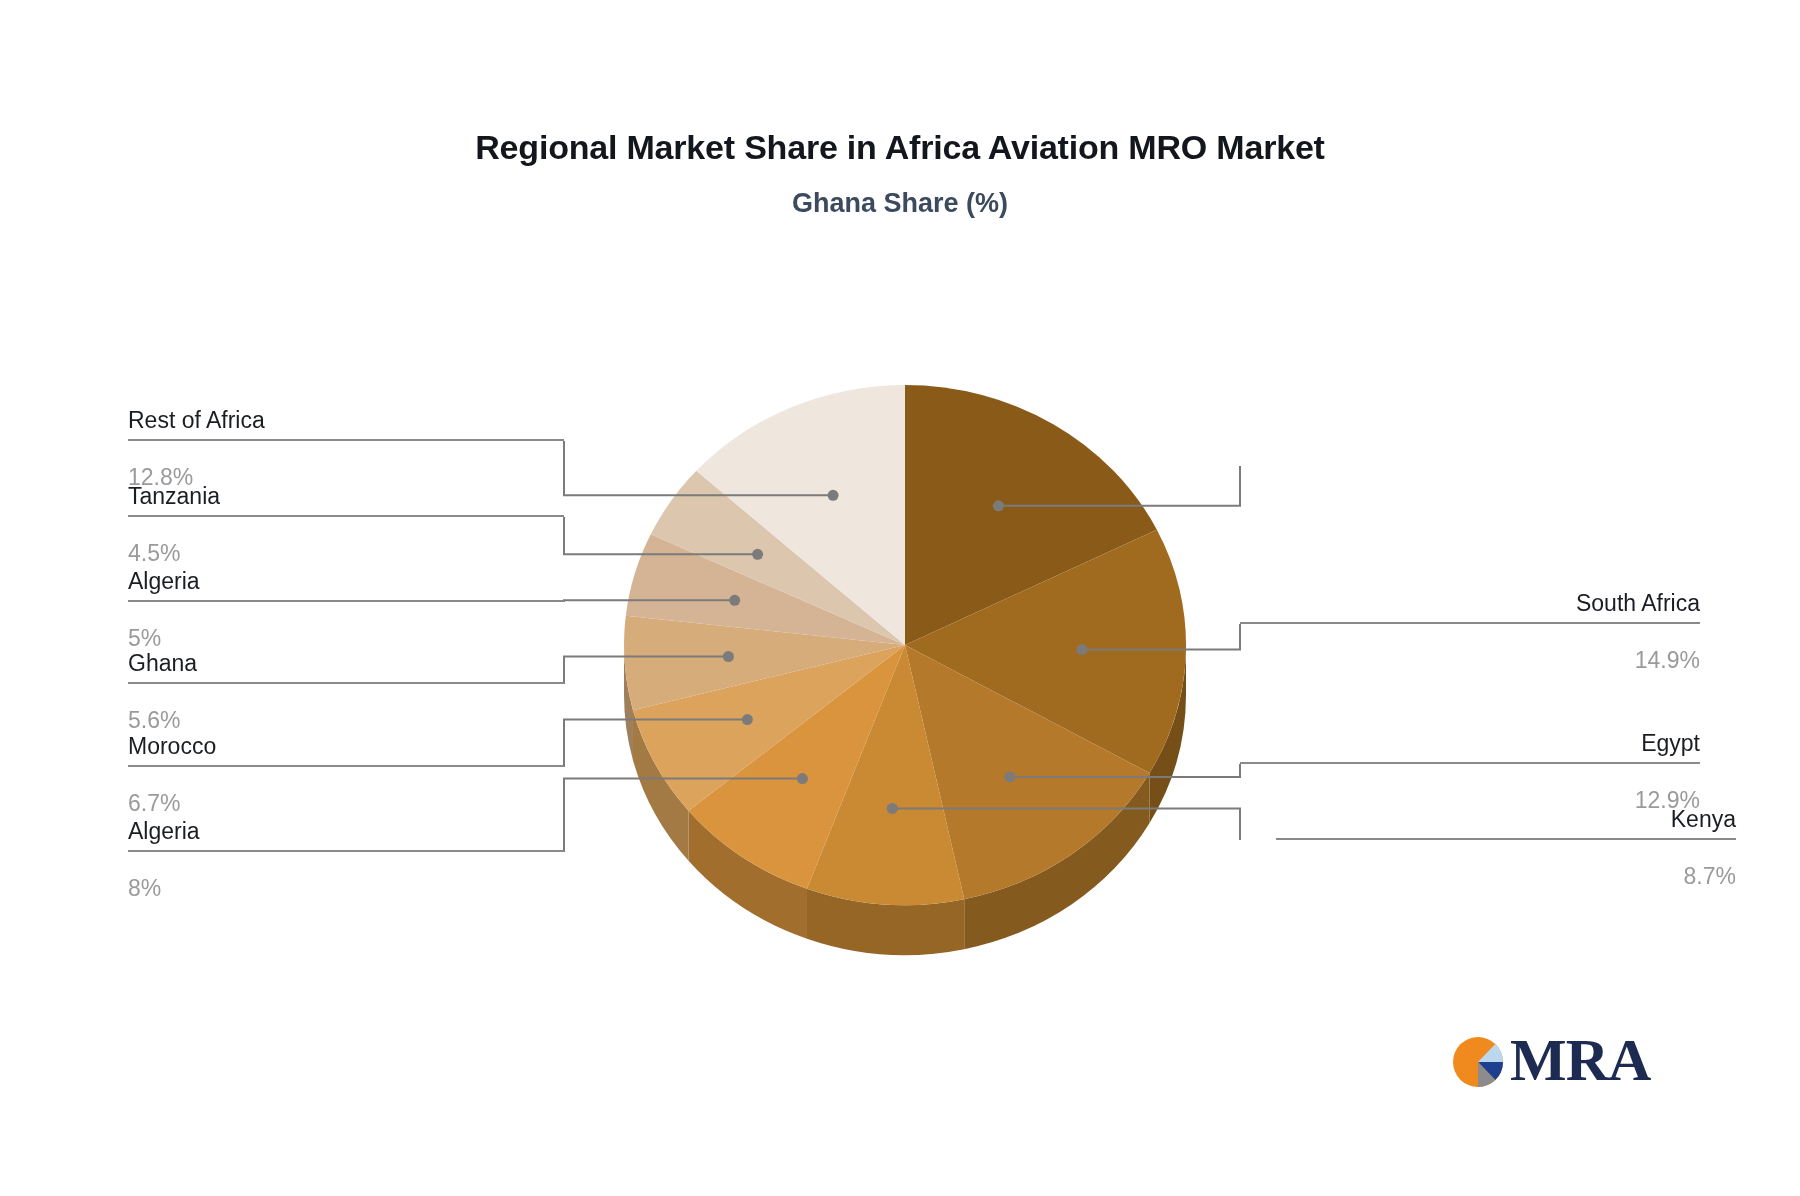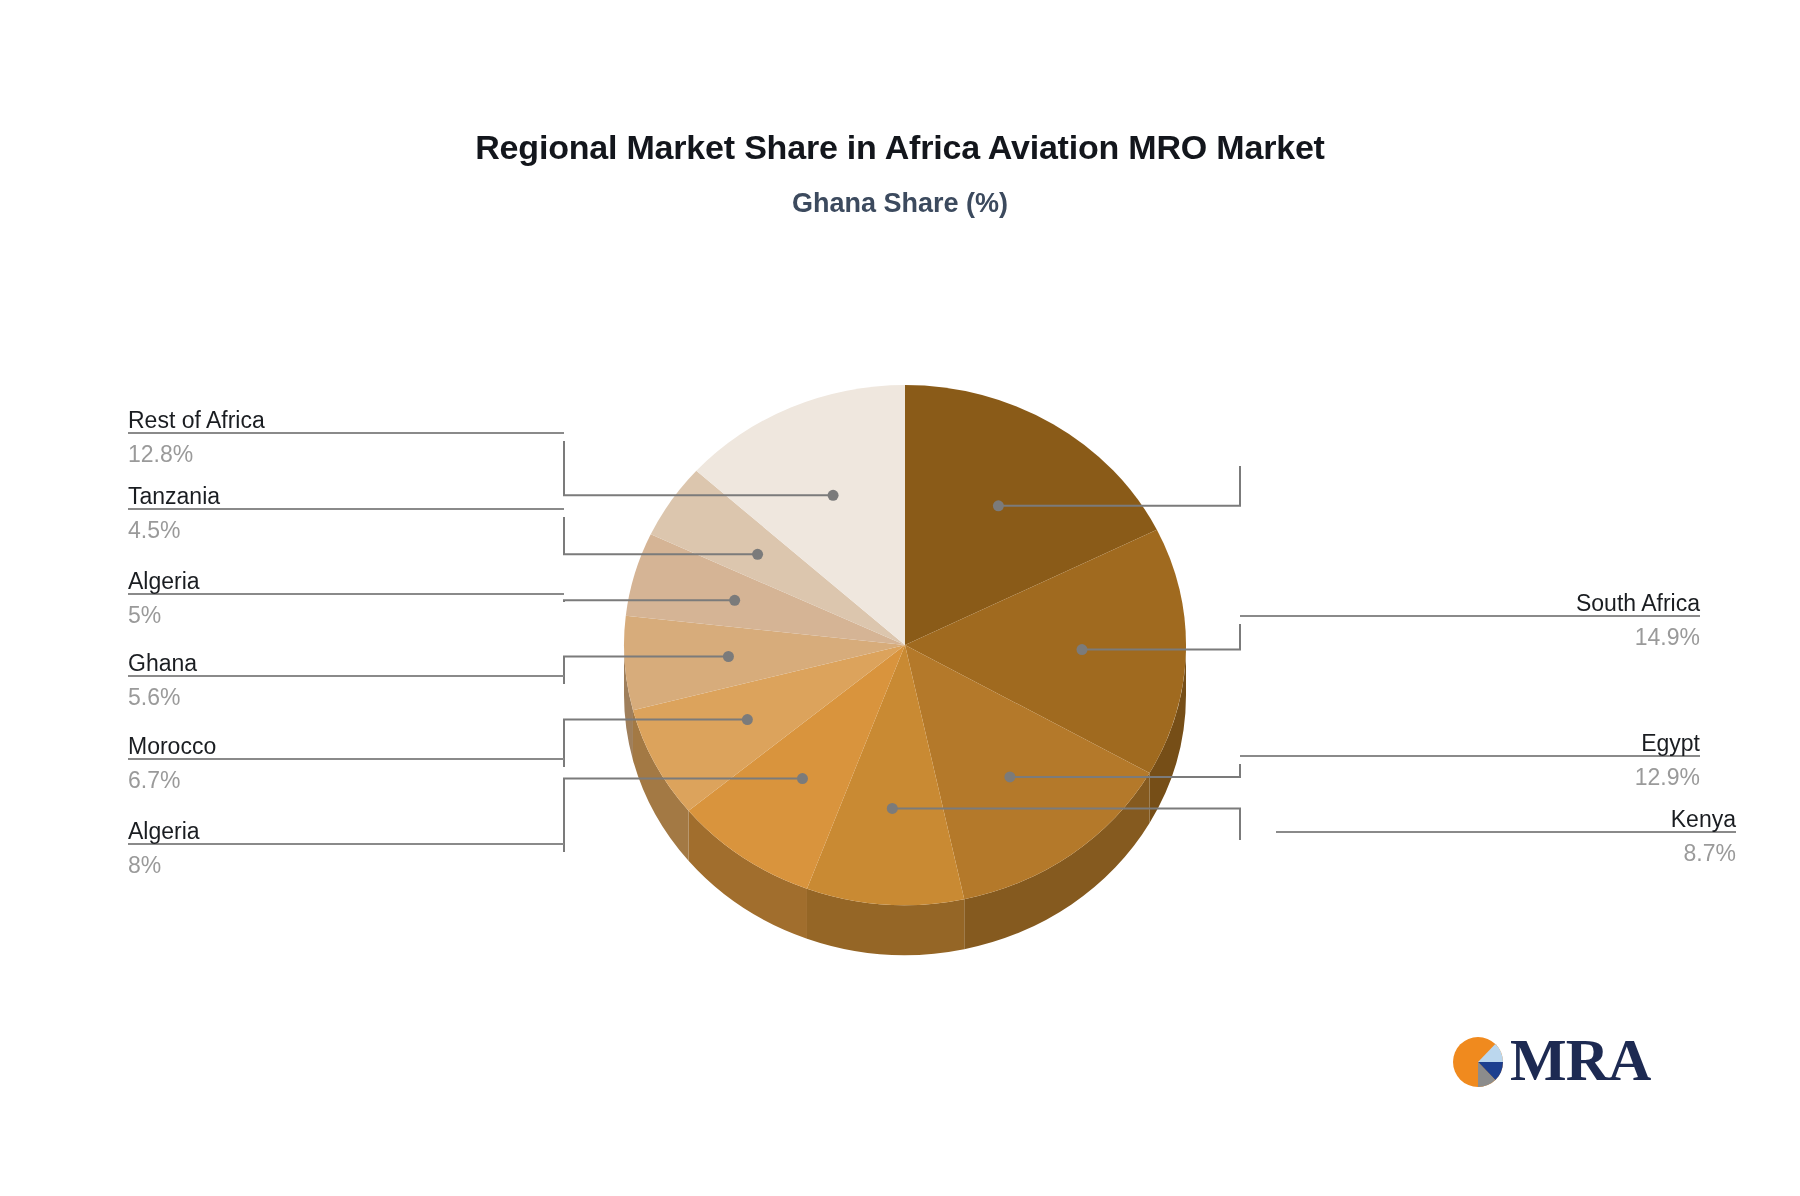--- a/index.html
+++ b/index.html
@@ -23,26 +23,26 @@
     text-align:center;
     font-size:27px;font-weight:bold;color:#3c4a5e;
   }
 
   svg#chart{position:absolute;left:0;top:0;width:1800px;height:1196px;}
 
   
   .callout{position:absolute;font-size:23px;}
   .callout .name{
     color:#1a1d21;white-space:nowrap;line-height:1.0;
-    padding-bottom:0;
+    padding-bottom:7px;
   }
   .callout .rule{height:2px;background:#8a8a8a;width:100%;}
   .callout .val{
     color:#9a9a9a;white-space:nowrap;line-height:1.0;
-    padding-top:9px;
+    padding-top:25px;
   }
   .callout.left{text-align:left;}
   .callout.right{text-align:right;}
 
   
   .logo{position:absolute;left:1452px;top:1034px;width:210px;height:72px;}
   .logo .wordmark{
     position:absolute;left:58px;top:-4px;
     font-family:"Liberation Serif", serif;
     font-size:60px;font-weight:bold;color:#1d2a52;

